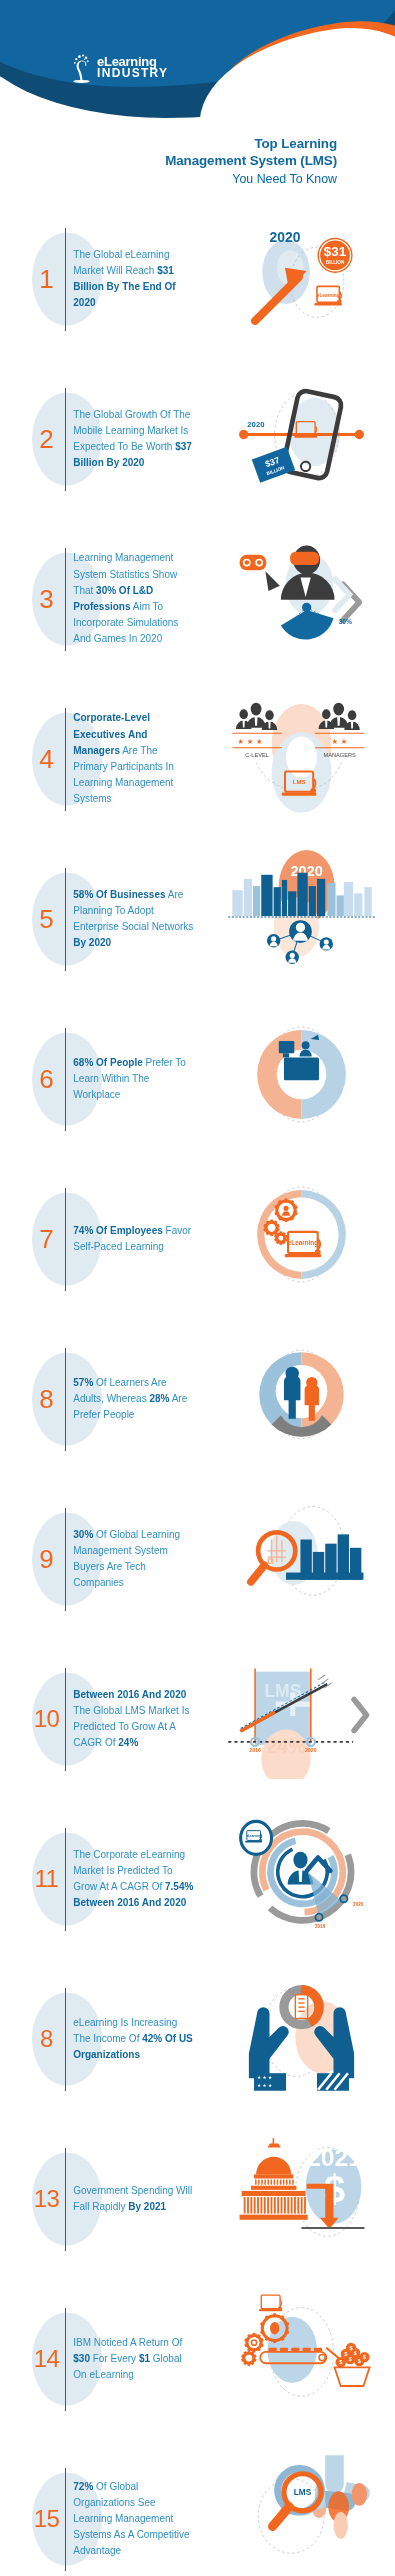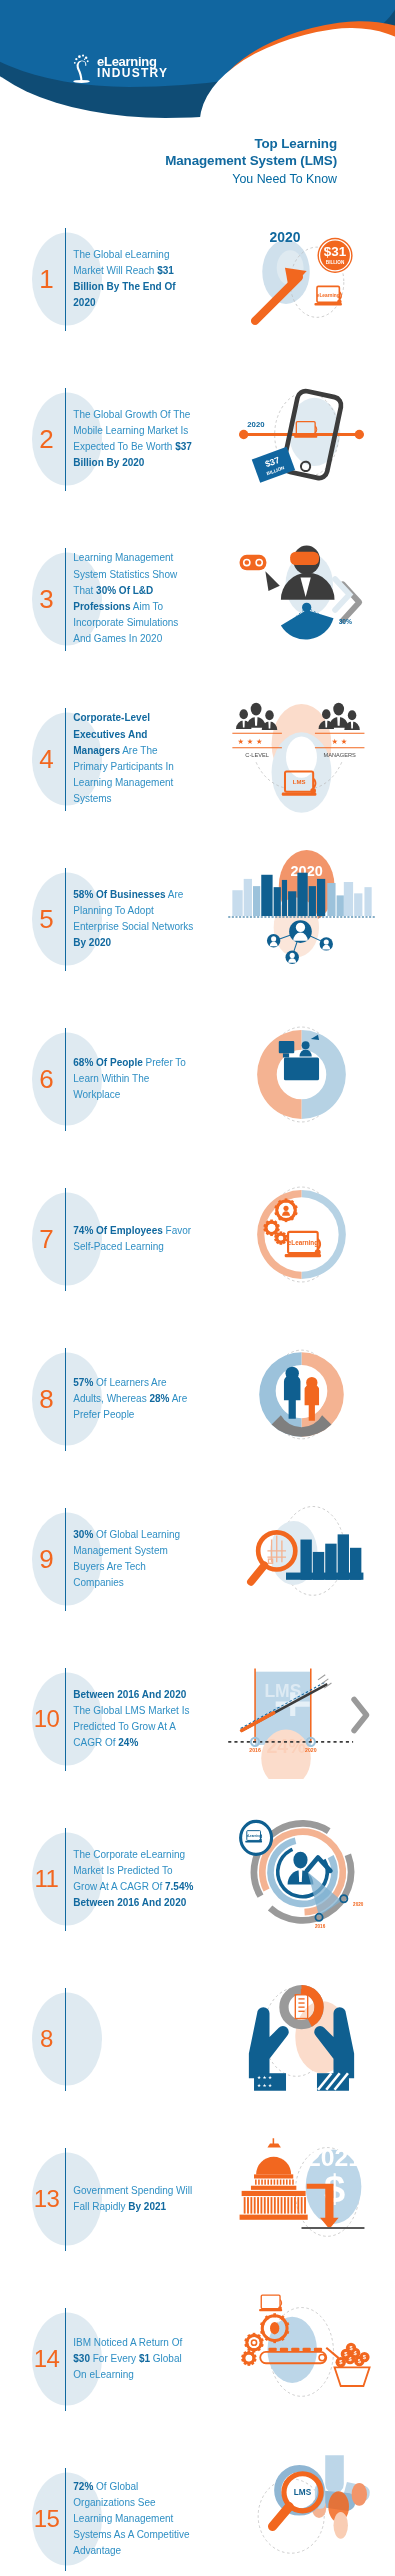--- a/index.html
+++ b/index.html
@@ -612,20 +612,21 @@
             <text x="35" y="32" font-family="Liberation Sans, sans-serif" font-size="15" font-weight="700" fill="#0f5f90" text-anchor="middle">eLearning</text>
           </g>
         </svg>
       </div>
     </div>
     <div class="item">
       <div class="item-left">
         <div class="blob"></div>
         <div class="num wide">8</div>
         <div class="rule"></div>
+        <div class="stat-text"><span>eLearning Is Increasing The Income Of </span><b>42% Of US Organizations</b></div>
       </div>
       <div class="item-right">
         <svg class="art" viewBox="0 0 300 250">
           <ellipse cx="140" cy="120" rx="64" ry="86" fill="none" stroke="#b9b9b9" stroke-width="1.4" stroke-dasharray="5 5"></ellipse>
           <ellipse cx="190" cy="130" rx="52" ry="70" fill="#fbdccb"></ellipse>
           <g transform="translate(150,72)">
             <circle cx="0" cy="0" r="34" fill="none" stroke="#9a9a9a" stroke-width="18"></circle>
             <circle cx="0" cy="0" r="34" fill="none" stroke="#f2671f" stroke-width="18" stroke-dasharray="89.72388618652451 213.62830044410595" transform="rotate(-90 0 0)"></circle>
           </g>
           <g stroke="#f2671f" stroke-width="2.6" fill="none">

